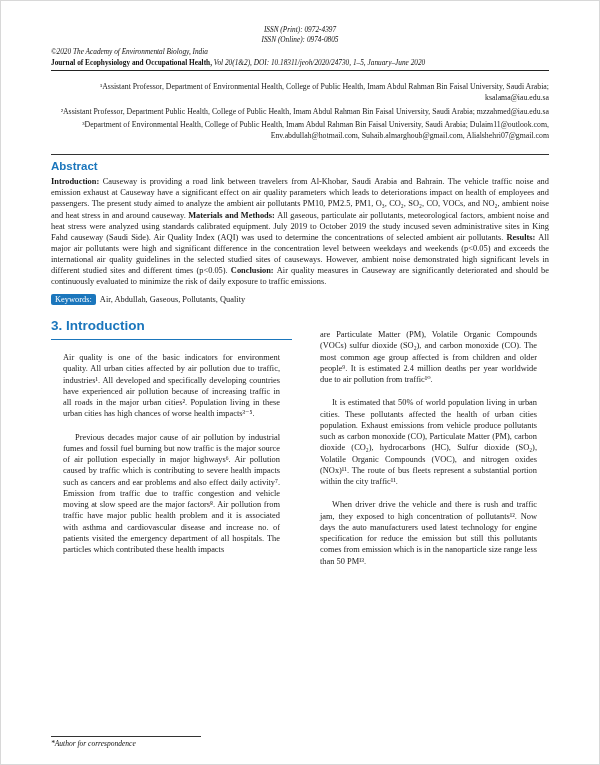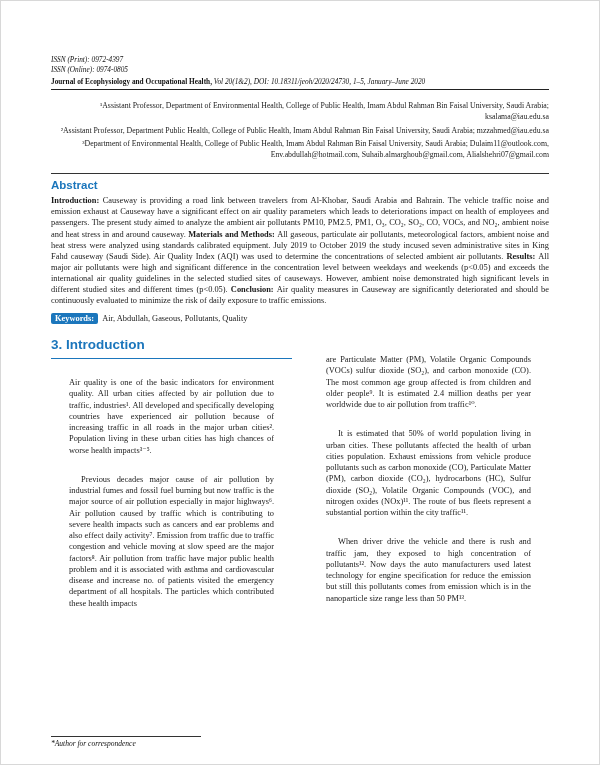--- a/index.html
+++ b/index.html
@@ -9,21 +9,21 @@
     width: 600px; height: 765px; margin: 0 auto; background: #ffffff;
     padding: 24px 50px 16px;
     font-family: "Liberation Serif", "DejaVu Serif", serif;
     color: #1a1a1a;
     display: flex; flex-direction: column;
     overflow: hidden;
     border: 1px solid #d8d8d8;
   }
   
   .masthead { font-size: 7.3px; color: #111; }
-  .issn { text-align: left; font-style: italic; line-height: 1.35; margin-top: 30px; }
+  .issn { text-align: center; font-style: italic; line-height: 1.35; }
   .copyright { font-style: italic; margin-top: 2px; }
   .journal-line { margin-top: 2px; }
   .jname { font-weight: bold; }
   .jmeta { font-style: italic; }
   .rule { border-bottom: 1px solid #222; margin-top: 3px; }
   
   .title {
     font-family: "Liberation Sans", sans-serif; font-weight: bold;
     color: var(--accent, #1B76BC);
     font-size: 18.5px; line-height: 1.28; text-align: center;
@@ -41,28 +41,28 @@
   
   .abstract-block { margin-top: 12px; border-top: 1px solid #333; padding-top: 5px; }
   .abstract-title {
     font-family: "Liberation Sans", sans-serif; font-weight: bold;
     color: var(--accent, #1B76BC); font-size: 11.5px; margin-bottom: 4px;
   }
   .abstract-text { font-size: 8.4px; line-height: 1.32; text-align: justify; }
   .abstract-text b { font-weight: bold; }
   .keywords { font-size: 8.4px; margin-top: 8px; }
   .kw-badge {
-    background: var(--accent, #1B76BC); color: #fff; font-weight: bold;
+    background: var(--accent, #1B76BC); color: #fff; font-weight: normal;
     padding: 1px 4px; border-radius: 2px;
   }
   .kw-list { margin-left: 2px; }
   
   .columns { display: flex; gap: 16px; margin-top: 13px; }
   .col { flex: 1; min-width: 0; font-size: 8.4px; line-height: 1.34; text-align: justify; }
-  .col p { margin: 18px; }
+  .col p { margin: 12px; }
   .col p.indent { text-indent: 12px; }
   .section-heading {
     font-family: "Liberation Sans", sans-serif; font-weight: bold;
     color: var(--accent, #1B76BC); font-size: 13.5px;
     padding-bottom: 4px; border-bottom: 1.5px solid var(--accent, #1B76BC);
     margin-bottom: 7px;
   }
   
   .footnote { margin-top: auto; font-size: 7.5px; font-style: italic; color: #111; }
   .footnote-rule { width: 150px; border-top: 1px solid #333; margin-bottom: 2px; }
@@ -70,20 +70,21 @@
 </head>
 <body>
 
 <div class="page">
 
   <div class="masthead">
     <div class="issn">
       <div>ISSN (Print): 0972-4397</div>
       <div>ISSN (Online): 0974-0805</div>
     </div>
+    <div class="copyright">©2020 The Academy of Environmental Biology, India</div>
     <div class="journal-line"><span class="jname">Journal of Ecophysiology and Occupational Health, </span><span class="jmeta">Vol 20(1&amp;2), DOI: 10.18311/jeoh/2020/24730, 1–5, January–June 2020</span></div>
     <div class="rule"></div>
   </div>
 
 
 
   <div class="affiliations">
     <div class="aff">¹Assistant Professor, Department of Environmental Health, College of Public Health, Imam Abdul Rahman Bin Faisal University, Saudi Arabia; ksalama@iau.edu.sa</div>
     <div class="aff">²Assistant Professor, Department Public Health, College of Public Health, Imam Abdul Rahman Bin Faisal University, Saudi Arabia; mzzahmed@iau.edu.sa</div>
     <div class="aff">³Department of Environmental Health, College of Public Health, Imam Abdul Rahman Bin Faisal University, Saudi Arabia; Dulaim11@outlook.com, Env.abdullah@hotmail.com, Suhaib.almarghoub@gmail.com, Alialshehri07@gmail.com</div>

